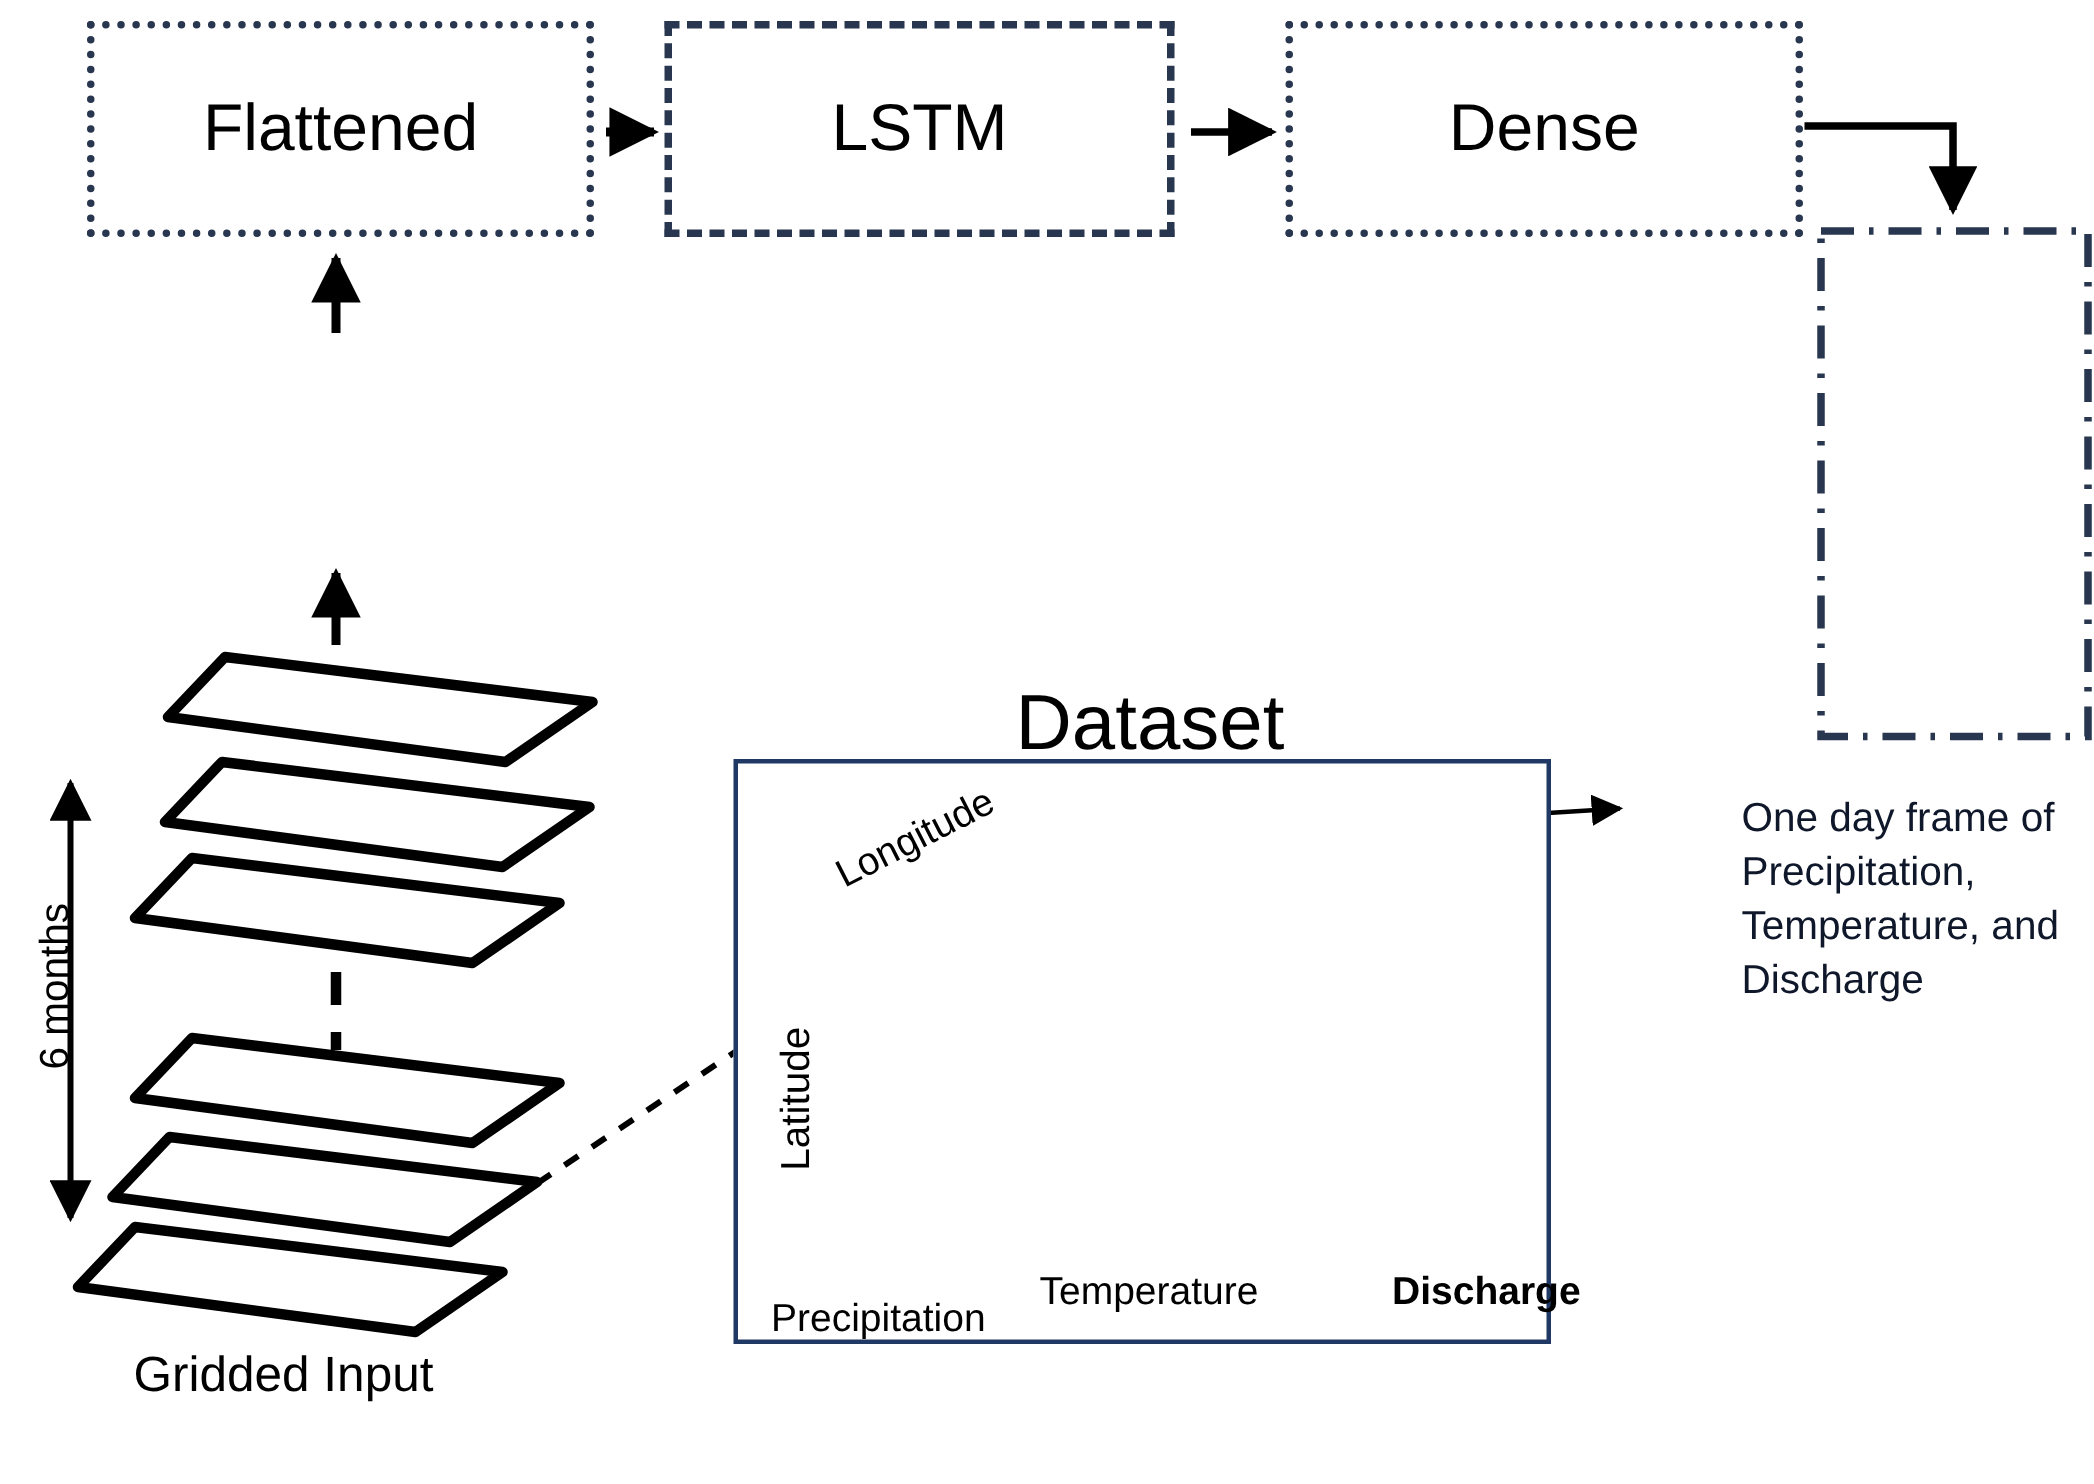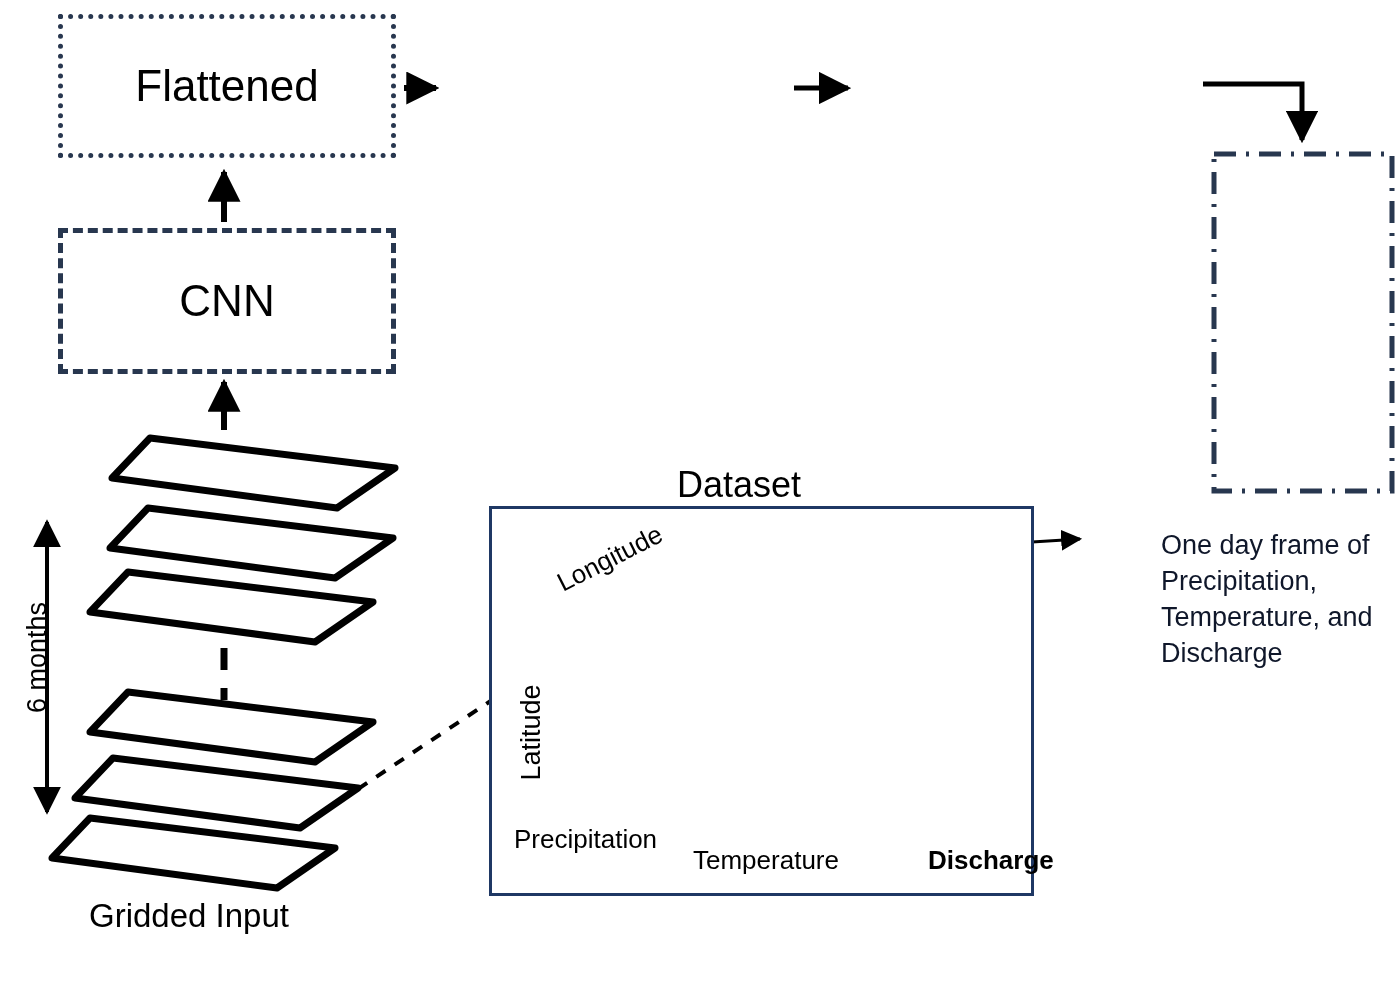--- a/index.html
+++ b/index.html
@@ -63,30 +63,30 @@
     left: 489px;
     top: 506px;
     width: 545px;
     height: 390px;
     border: 3px solid #1f3864;
     box-sizing: border-box;
     background: #ffffff;
   }
   #dataset-title {
     left: 677px;
-    top: 464px;
-    font-size: 36px;
+    top: 452px;
+    font-size: 52px;
   }
   .plane-label {
     position: absolute;
     font-size: 26px;
     white-space: nowrap;
     color: #000;
   }
-  #label-precip { left: 514px; top: 824px; }
+  #label-precip { left: 514px; top: 863px; }
   #label-temp   { left: 693px; top: 845px; }
   #label-disch  { left: 928px; top: 845px; font-weight: bold; }
 
   #gridded-label {
     left: 89px;
     top: 897px;
     font-size: 33px;
   }
   #months-label {
     position: absolute;
@@ -196,25 +196,28 @@
       <path d="M 891 554 L 908 628"></path>
     </g>
 
     <line x1="700" y1="563" x2="1080" y2="539" stroke="#000" stroke-width="3" marker-end="url(#arrowSlim)"></line>
   </svg>
 
   <div class="node-box brd-dotted" id="flattened-box">
     <span class="node-label">Flattened</span>
   </div>
 
-
-
-  <div class="node-box brd-dashed" id="cnn-box">
-    <span class="node-label">CNN</span>
+  <div class="node-box brd-dashed" id="lstm-box">
+    <span class="node-label">LSTM</span>
   </div>
+
+  <div class="node-box brd-dotted" id="dense-box">
+    <span class="node-label">Dense</span>
+  </div>
+
 
 
   <div class="plain-text" id="dataset-title">Dataset</div>
 
   <div id="dataset-box"></div>
 
   <div class="plane-label" id="label-precip">Precipitation</div>
   <div class="plane-label" id="label-temp">Temperature</div>
   <div class="plane-label" id="label-disch">Discharge</div>
 

